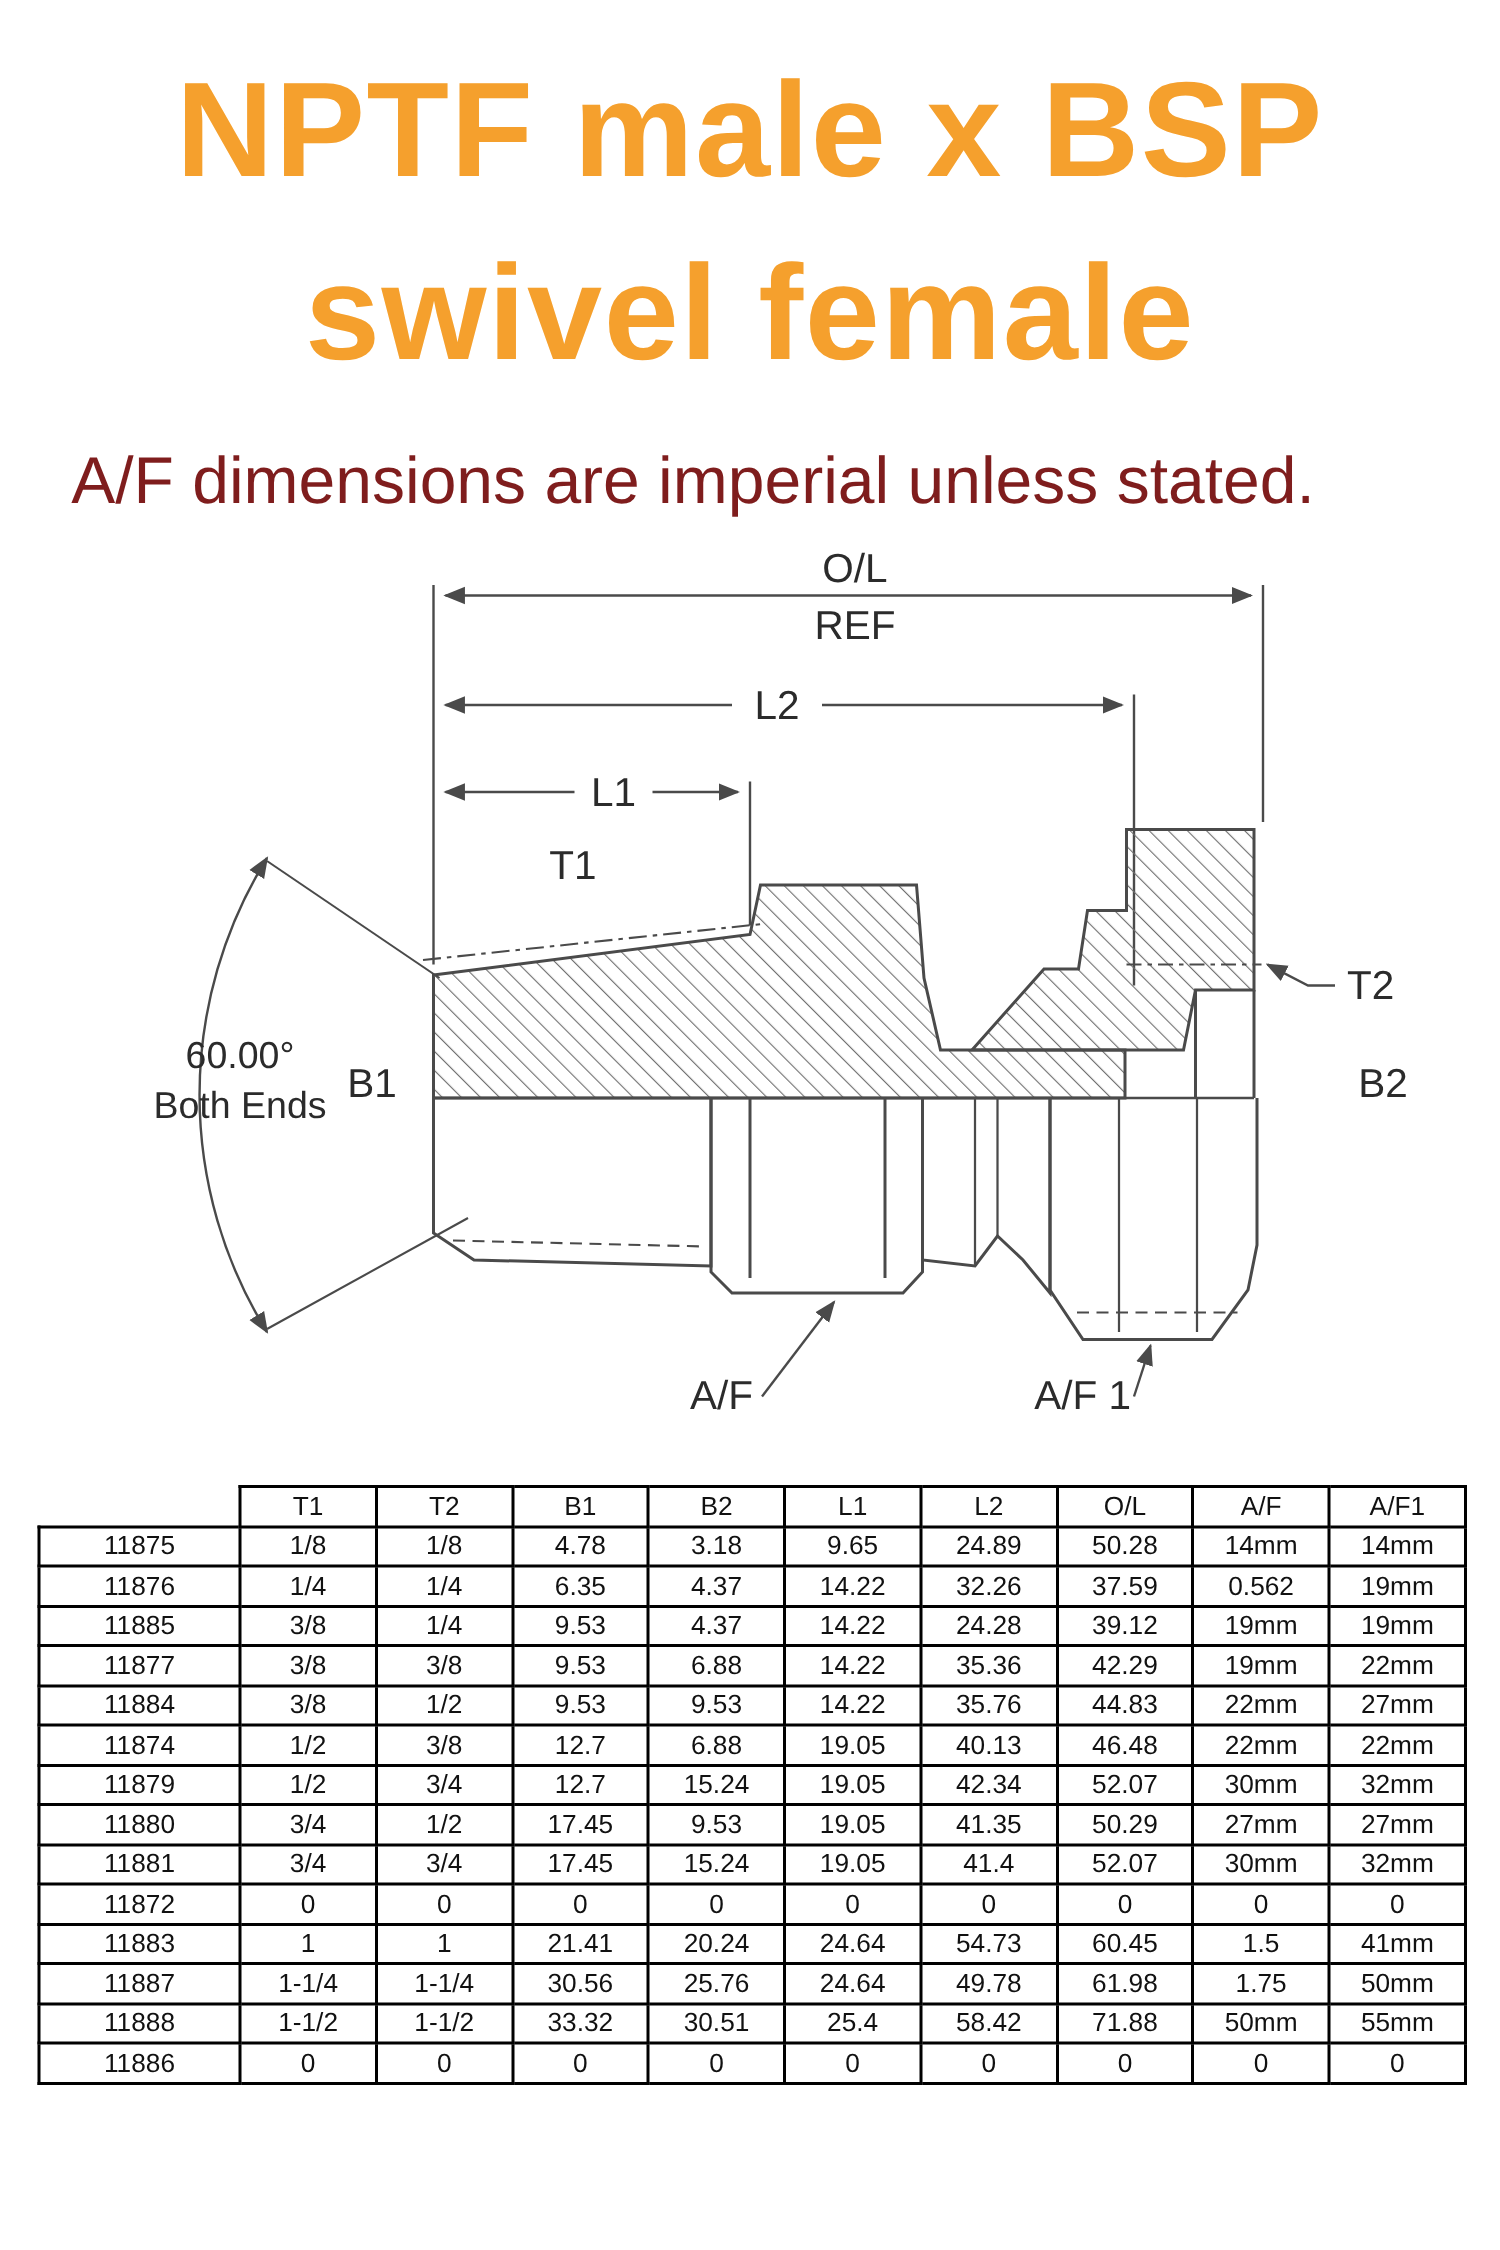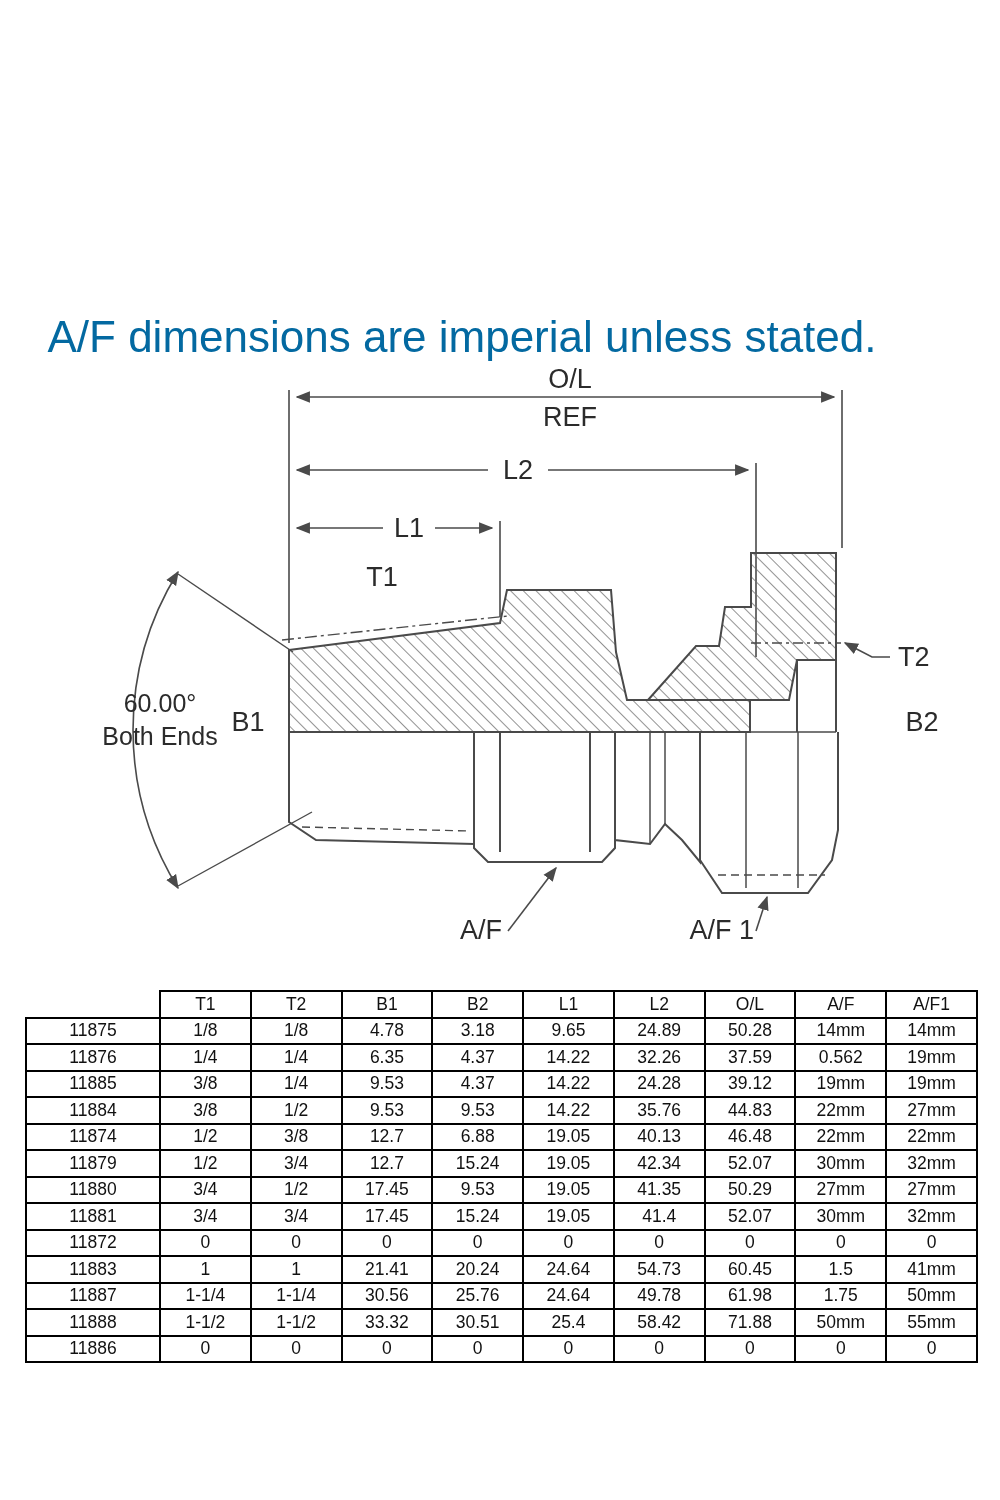--- a/index.html
+++ b/index.html
@@ -1,34 +1,38 @@
 <!DOCTYPE html>
 <html><head>
 <meta charset="utf-8">
 <style>
   html,body{margin:0;padding:0;background:#ffffff;}
   .page{position:relative;width:1000px;height:1500px;background:#ffffff;overflow:hidden;
         font-family:"Liberation Sans", sans-serif;}
   .title{position:absolute;top:26px;left:0;width:1000px;text-align:center;
          font-weight:bold;font-size:90px;line-height:122px;letter-spacing:1px;}
   .subtitle{position:absolute;top:296px;left:0;width:924px;text-align:center;
-            color:#0369a1;font-size:44px;font-weight:normal;letter-spacing:0px;margin-top:16px;}
+            color:#7f1d1d;font-size:44px;font-weight:normal;letter-spacing:0px;}
   .diagram{position:absolute;left:50px;top:360px;width:920px;height:620px;}
   .diagram text{font-family:"Liberation Sans", sans-serif;fill:#2b2b2b;stroke:none;}
   table.dims{position:absolute;left:25px;top:990px;width:953px;border-collapse:collapse;
              table-layout:fixed;font-size:17.5px;color:#111;}
   table.dims th, table.dims td{border:2px solid #000;text-align:center;vertical-align:middle;
              height:24.5px;padding:0;font-weight:normal;line-height:1;background:#fff;}
   table.dims th.blank{border:none;background:transparent;}
 </style>
 </head>
 <body>
 
 <div class="page">
 
+  <div class="title" style="color: rgb(245, 160, 45);">
+    <div>NPTF male x BSP</div>
+    <div>swivel female</div>
+  </div>
 
   <div class="subtitle">A/F dimensions are imperial unless stated.</div>
 
   <svg class="diagram" viewBox="0 0 920 620" xmlns="http://www.w3.org/2000/svg">
     <defs>
       <pattern id="hatch" width="9" height="9" patternUnits="userSpaceOnUse" patternTransform="rotate(-45)">
         <line x1="0" y1="0" x2="0" y2="9" stroke="#6f6f6f" stroke-width="1.5"></line>
       </pattern>
       <marker id="ah" viewBox="0 0 10 10" refX="9" refY="5" markerWidth="9" markerHeight="9" orient="auto-start-reverse">
         <path d="M0,1 L10,5 L0,9 z" fill="#4a4a4a"></path>
@@ -163,20 +167,32 @@
           <td>1/4</td>
           <td>9.53</td>
           <td>4.37</td>
           <td>14.22</td>
           <td>24.28</td>
           <td>39.12</td>
           <td>19mm</td>
           <td>19mm</td>
         </tr>
         <tr>
+          <td>11877</td>
+          <td>3/8</td>
+          <td>3/8</td>
+          <td>9.53</td>
+          <td>6.88</td>
+          <td>14.22</td>
+          <td>35.36</td>
+          <td>42.29</td>
+          <td>19mm</td>
+          <td>22mm</td>
+        </tr>
+        <tr>
           <td>11884</td>
           <td>3/8</td>
           <td>1/2</td>
           <td>9.53</td>
           <td>9.53</td>
           <td>14.22</td>
           <td>35.76</td>
           <td>44.83</td>
           <td>22mm</td>
           <td>27mm</td>

